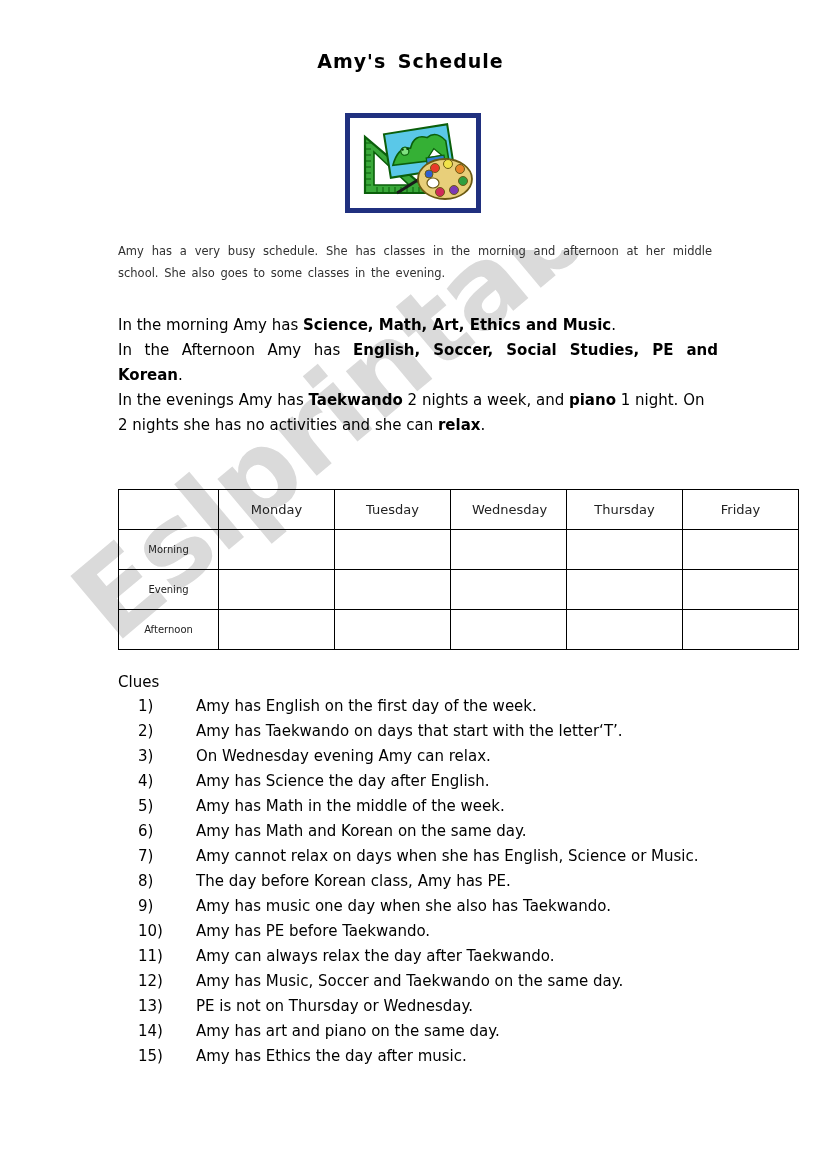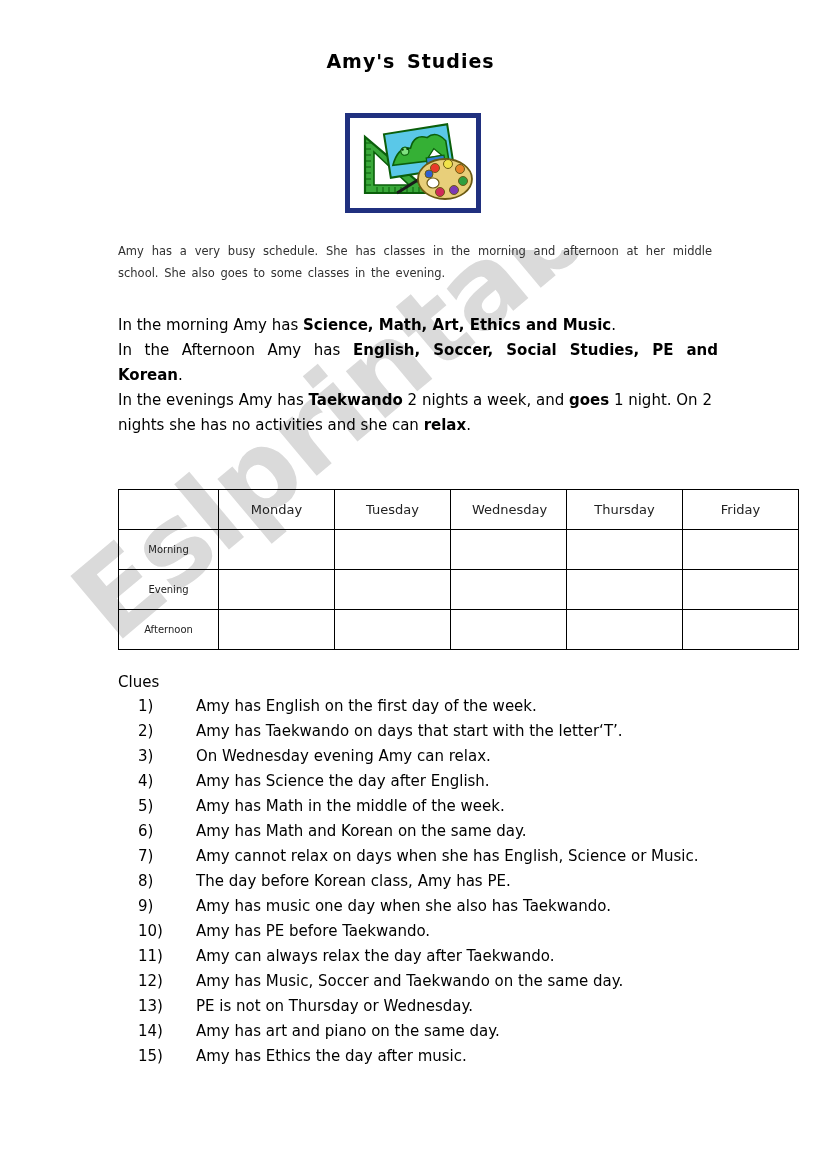--- a/index.html
+++ b/index.html
@@ -194,21 +194,21 @@
 <body>
 
 <div class="page">
 
   <div class="watermark">
     <div class="watermark-text">Eslprintables.com</div>
   </div>
 
   <div class="content">
 
-    <div class="title">Amy's  Studies</div>
+    <div class="title">Amy's  Schedule</div>
 
     <div class="clipart-frame">
       <div class="clipart-inner">
         <svg width="120" height="86" viewBox="0 0 120 86" xmlns="http://www.w3.org/2000/svg">
           <rect x="0" y="0" width="120" height="86" fill="#ffffff"></rect>
 
           <polygon points="12,16 12,72 78,72" fill="#3aa93a" stroke="#0b5f0b" stroke-width="2.2"></polygon>
           <polygon points="21,31 21,64 56,64" fill="#ffffff" stroke="#0b5f0b" stroke-width="1.6"></polygon>
           <g stroke="#0b5f0b" stroke-width="1">
             <line x1="12" y1="22" x2="18" y2="22"></line>
@@ -254,21 +254,21 @@
         </svg>
       </div>
     </div>
 
     <div class="intro">Amy has a very busy schedule.   She has classes in the morning and afternoon at her middle school.   She also goes to some classes in the evening.</div>
 
     <div class="body-block">
       <p class="body-line"><span>In the morning Amy has </span><b>Science, Math, Art, Ethics and Music</b><span>.</span></p>
       <p class="body-line justified"><span>In the Afternoon Amy has </span><b>English, Soccer, Social Studies, PE and</b></p>
       <p class="body-line"><b>Korean</b><span>.</span></p>
-      <p class="body-line"><span>In the evenings Amy has </span><b>Taekwando</b><span> 2 nights a week, and </span><b>goes</b><span> 1 night. On 2 nights she has no activities and she can </span><b>relax</b><span>.</span></p>
+      <p class="body-line"><span>In the evenings Amy has </span><b>Taekwando</b><span> 2 nights a week, and </span><b>piano</b><span> 1 night. On 2 nights she has no activities and she can </span><b>relax</b><span>.</span></p>
     </div>
 
     <div class="table-wrap">
       <table class="schedule">
         <colgroup>
           <col class="rowhead">
           <col class="day">
             <col class="day">
             <col class="day">
             <col class="day">

